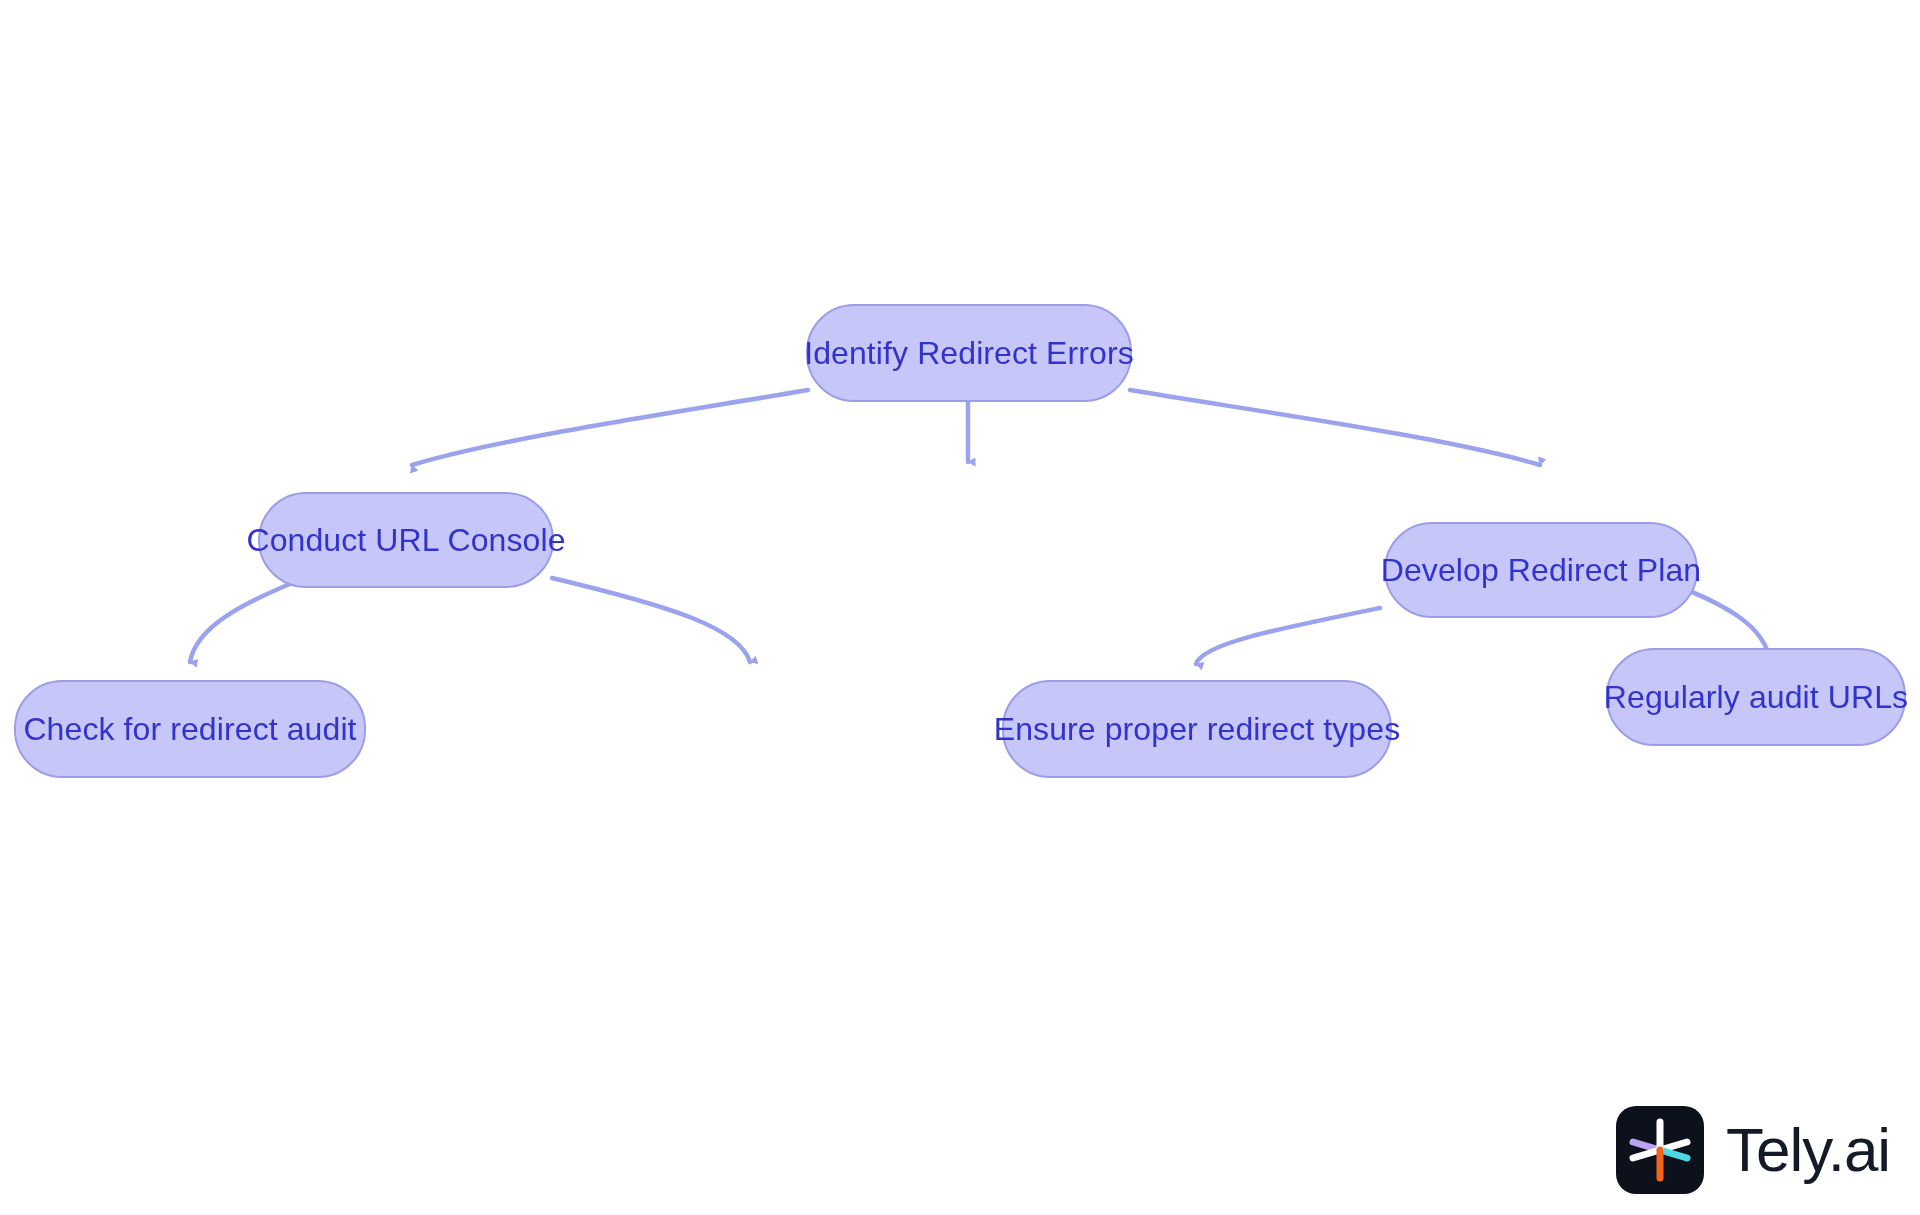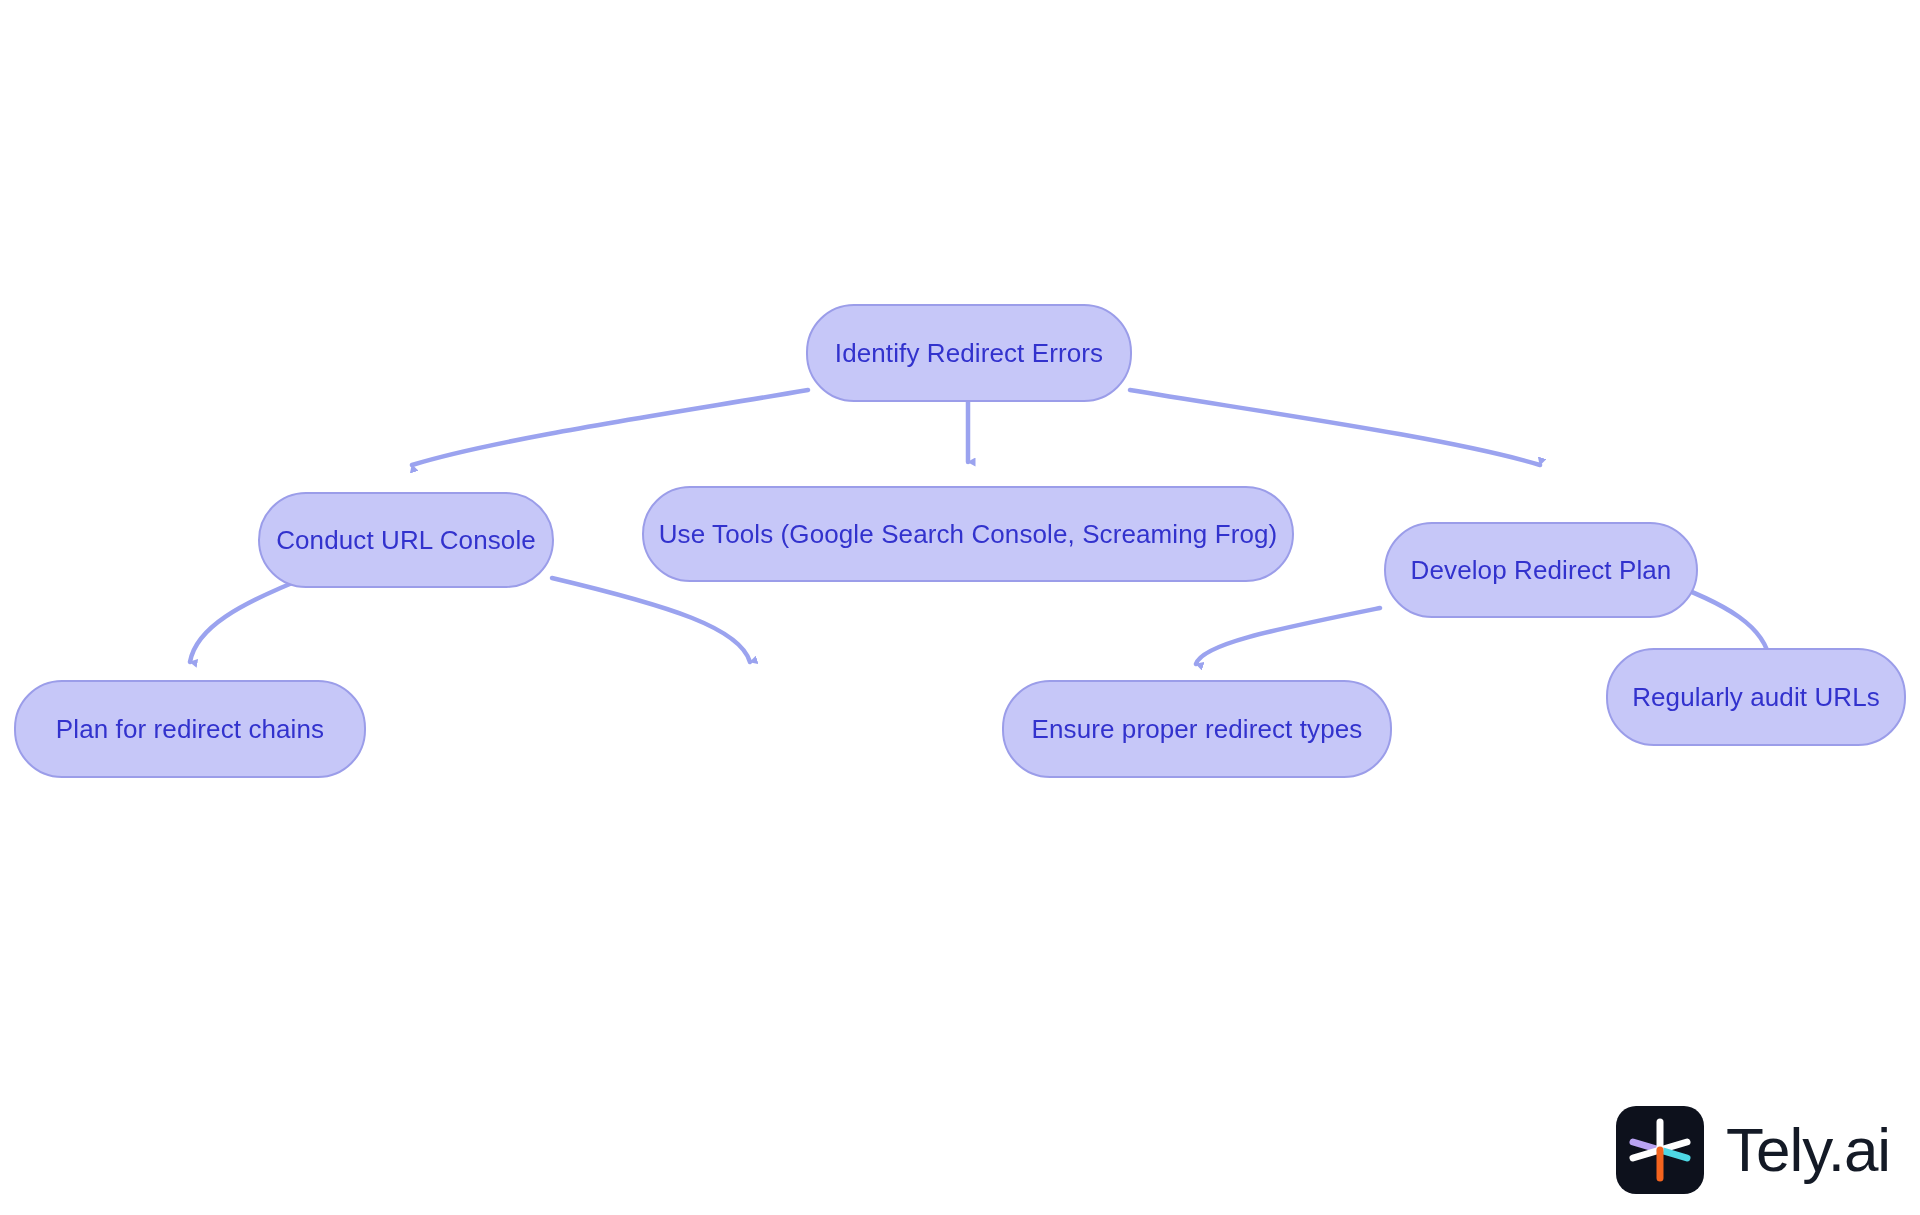--- a/index.html
+++ b/index.html
@@ -35,21 +35,21 @@
   .node {
     position: absolute;
     box-sizing: border-box;
     display: flex;
     align-items: center;
     justify-content: center;
     background: #c6c7f8;
     border: 2px solid #9b9de9;
     border-radius: 48px;
     color: #3232cd;
-    font-size: 26px;
+    font-size: 32px;
     font-weight: 400;
     letter-spacing: 0.1px;
     white-space: nowrap;
     padding: 0 22px;
   }
 
   .node-label {
     display: block;
     line-height: 1;
   }
@@ -110,30 +110,27 @@
   </svg>
 
   <div class="node" style="left:806px; top:304px; width:326px; height:98px;">
     <span class="node-label">Identify Redirect Errors</span>
   </div>
 
   <div class="node" style="left:258px; top:492px; width:296px; height:96px;">
     <span class="node-label">Conduct URL Console</span>
   </div>
 
-  <div class="node" style="left:642px; top:486px; width:652px; height:96px;">
-    <span class="node-label">Use Tools (Google Search Console, Screaming Frog)</span>
-  </div>
 
   <div class="node" style="left:1384px; top:494px; width:314px; height:96px;margin-top:28px;">
     <span class="node-label">Develop Redirect Plan</span>
   </div>
 
   <div class="node" style="left:14px; top:680px; width:352px; height:98px;">
-    <span class="node-label">Plan for redirect chains</span>
+    <span class="node-label">Check for redirect audit</span>
   </div>
 
 
   <div class="node" style="left:1002px; top:680px; width:390px; height:98px;">
     <span class="node-label">Ensure proper redirect types</span>
   </div>
 
   <div class="node" style="left:1606px; top:648px; width:300px; height:98px;">
     <span class="node-label">Regularly audit URLs</span>
   </div>

